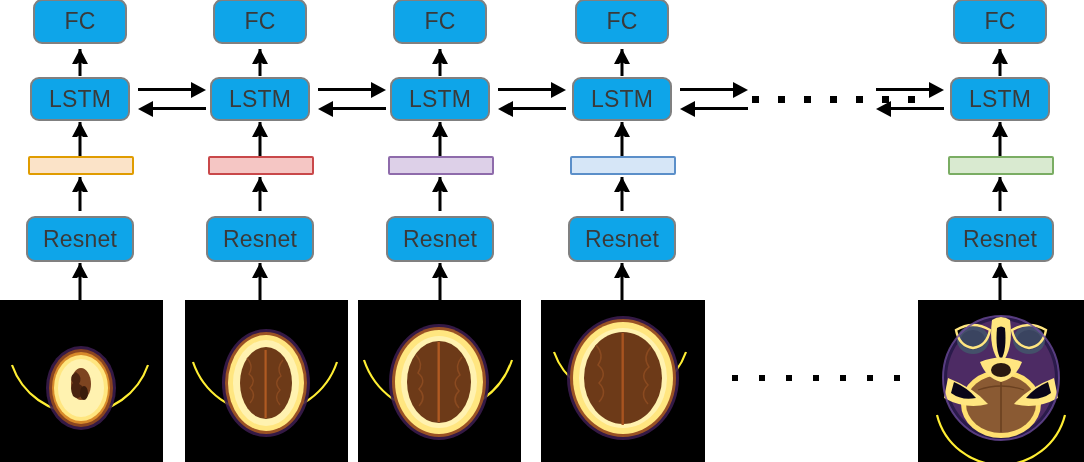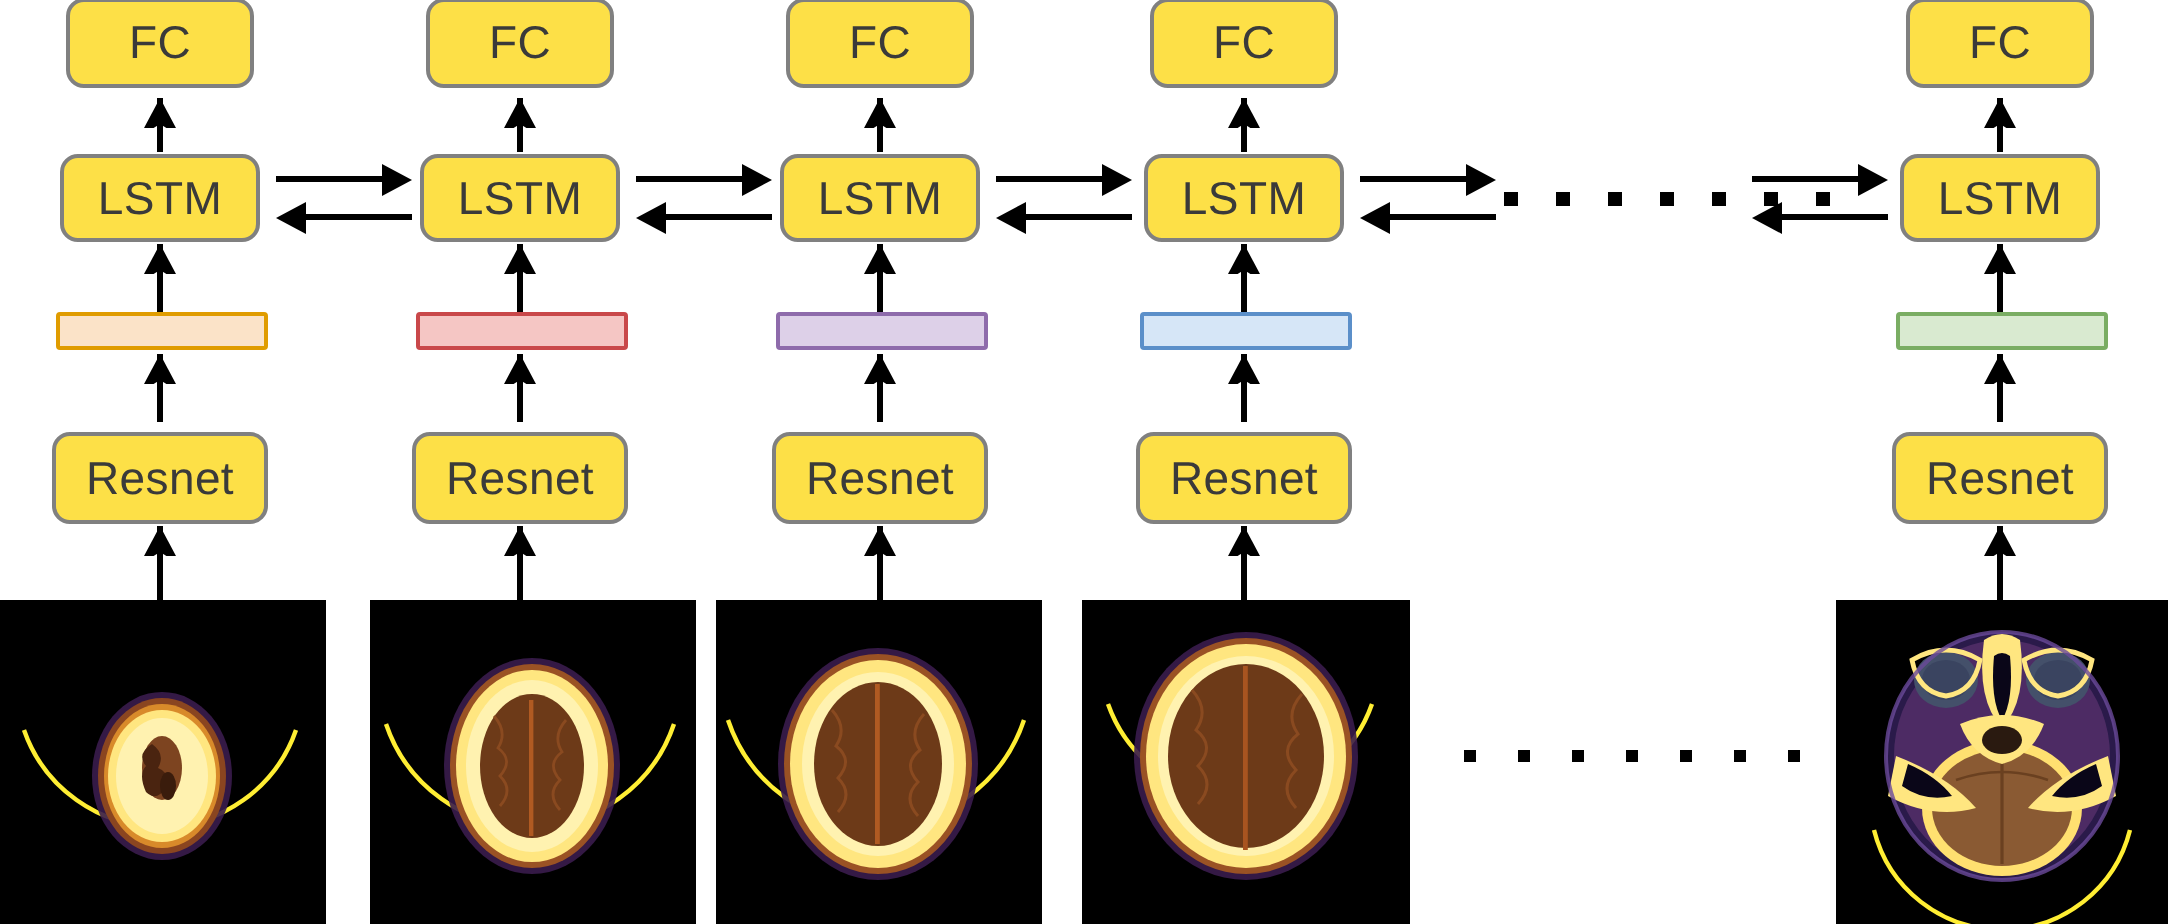--- a/index.html
+++ b/index.html
@@ -6,21 +6,21 @@
   body{
     width:1084px;height:462px;position:relative;overflow:hidden;
     font-family:"Liberation Sans","DejaVu Sans",sans-serif;
   }
   #stage{position:absolute;left:0;top:0;width:1084px;height:462px;}
 
   
   .node{
     position:absolute;
     box-sizing:border-box;
-    background:#fde047;
+    background:#0ea5e9;
     border:2px solid #808080;
     border-radius:9px;
     display:flex;align-items:center;justify-content:center;
     color:#3a3a3a;
     font-size:22px;
     letter-spacing:.2px;
     white-space:nowrap;
   }
   .node.fc{width:94px;height:45px;font-size:23px;}
   .node.lstm{width:100px;height:44px;font-size:23px;}

